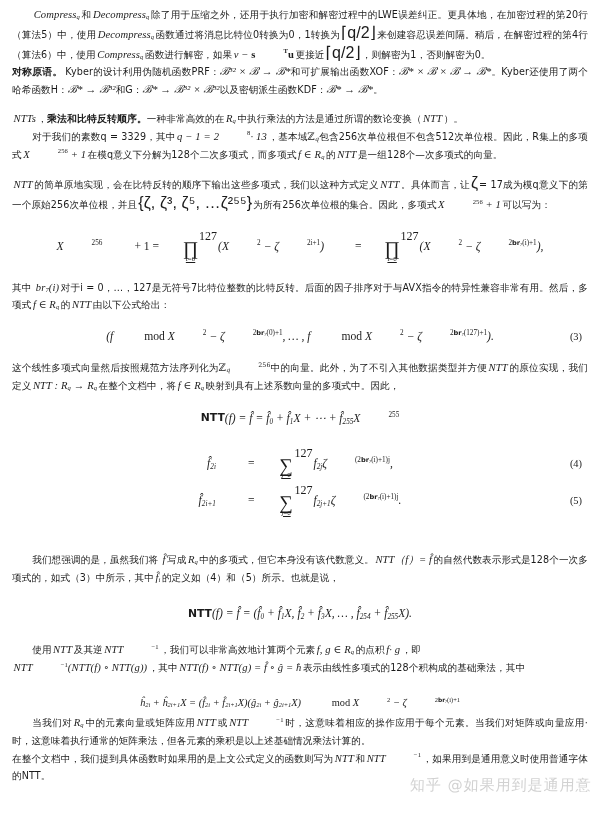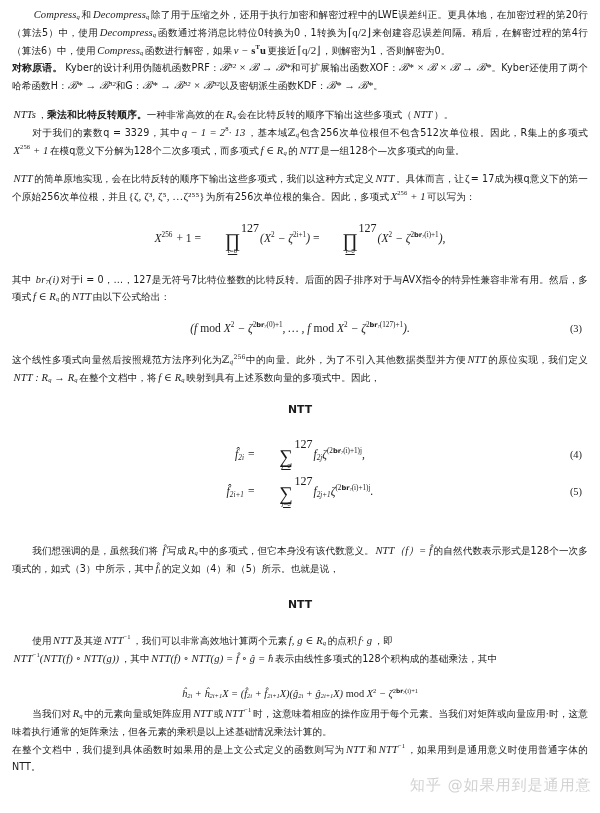--- a/index.html
+++ b/index.html
@@ -40,31 +40,31 @@
 
   
   .mi {
     font-family: "Liberation Serif", "DejaVu Serif", serif;
     font-style: italic;
     font-size: 10.6px;
     padding: 0 1.5px;
     white-space: nowrap;
   }
   .mr {
-    font-family: Liberation Serif, serif;
+    font-family: Liberation Sans, sans-serif;
     font-style: normal;
-    font-size: 11px;
+    font-size: 16px;
     padding: 0 1px;
     white-space: nowrap;
   }
   .cal { font-family: "Liberation Serif", "DejaVu Serif", serif; font-style: italic; font-size: 11px; margin-top: 40px; }
   sub, sup { font-size: 0.62em; font-style: italic; line-height: 0; }
   sup { vertical-align: super; }
   sub { vertical-align: -0.22em; }
-  .upr { font-style: normal; }
+  .upr { font-style: normal; margin-left: 28px; }
   .bb { font-family: "DejaVu Serif", serif; font-style: normal; }
 
   
   .eq-block {
     position: relative;
     text-align: center;
     font-family: "Liberation Serif", "DejaVu Serif", serif;
     font-size: 11.6px;
   }
   .eq-row {
@@ -120,21 +120,21 @@
   </p>
 
   <p class="para">
     <span class="bold-head">对称原语。</span>
     <span class="cjk">Kyber的设计利用伪随机函数PRF：</span><span class="cal">ℬ³² × ℬ → ℬ*</span><span class="cjk">和可扩展输出函数XOF：</span><span class="cal">ℬ* × ℬ × ℬ → ℬ*</span><span class="cjk">。Kyber还使用了两个哈希函数H：</span><span class="cal">ℬ* → ℬ³²</span><span class="cjk">和G：</span><span class="cal">ℬ* → ℬ³² × ℬ³²</span><span class="cjk">以及密钥派生函数KDF：</span><span class="cal">ℬ* → ℬ*</span><span class="cjk">。</span>
   </p>
 
   <div class="gap-m"></div>
 
   <p class="para">
-    <span class="mi">NTTs</span><span class="cjk">，</span><span class="bold-head">乘法和比特反转顺序。</span><span class="cjk">一种非常高效的在</span><span class="mi">R<sub>q</sub></span><span class="cjk">会在比特反转的顺序下输出这些多项式（</span><span class="mi">NTT</span><span class="cjk">）。</span>
+    <span class="mi">NTTs</span><span class="cjk">，</span><span class="bold-head">乘法和比特反转顺序。</span><span class="cjk">一种非常高效的在</span><span class="mi">R<sub>q</sub></span><span class="cjk">中执行乘法的方法是通过所谓的数论变换（</span><span class="mi">NTT</span><span class="cjk">）。</span>
   </p>
 
   <p class="para indent">
     <span class="cjk">对于我们的素数q = 3329，其中</span><span class="mi">q − 1 = 2<sup class="upr">8</sup>· 13</span><span class="cjk">，基本域</span><span class="bb">ℤ<sub>q</sub></span><span class="cjk">包含256次单位根但不包含512次单位根。因此，R集上的多项式</span><span class="mi">X<sup class="upr">256</sup> + 1</span><span class="cjk">在模q意义下分解为128个二次多项式，而多项式</span><span class="mi">f ∈ R<sub>q</sub></span><span class="cjk">的</span><span class="mi">NTT</span><span class="cjk">是一组128个—次多项式的向量。</span>
   </p>
 
   <div class="gap-m"></div>
 
   <p class="para">
     <span class="mi">NTT</span><span class="cjk">的简单原地实现，会在比特反转的顺序下输出这些多项式，我们以这种方式定义</span><span class="mi">NTT</span><span class="cjk">。具体而言，让</span><span class="mr">ζ</span><span class="cjk">= 17成为模q意义下的第一个原始256次单位根，并且</span><span class="mr">{ζ, ζ³, ζ⁵, …ζ²⁵⁵}</span><span class="cjk">为所有256次单位根的集合。因此，多项式</span><span class="mi">X<sup class="upr">256</sup> + 1</span><span class="cjk">可以写为：</span>
@@ -182,20 +182,21 @@
 
   <p class="para">
     <span class="cjk">这个线性多项式向量然后按照规范方法序列化为</span><span class="bb">ℤ<sub>q</sub><sup class="upr">256</sup></span><span class="cjk">中的向量。此外，为了不引入其他数据类型并方便</span><span class="mi">NTT</span><span class="cjk">的原位实现，我们定义</span><span class="mi">NTT : R<sub>q</sub> → R<sub>q</sub></span><span class="cjk">在整个文档中，将</span><span class="mi">f ∈ R<sub>q</sub></span><span class="cjk">映射到具有上述系数向量的多项式中。因此，</span>
   </p>
 
   <div class="gap-l"></div>
 
   <div class="eq-block">
     <div class="eq-row">
       <span class="nttsans">NTT</span>
+      <span class="eq-it">(f) = f̂ = f̂<sub>0</sub> + f̂<sub>1</sub>X + ⋯ + f̂<sub>255</sub>X<sup class="upr">255</sup></span>
     </div>
   </div>
 
   <div class="gap-xl"></div>
 
   <div class="eq-block">
     <div class="eq-row">
       <span class="eq-it">f̂<sub>2i</sub></span>
       <span class="upr" style="padding:0 4px;">=</span>
       <span class="bigop">
@@ -231,20 +232,21 @@
     <span class="cjk">我们想强调的是，虽然我们将</span>
     <span class="mi">f̂</span><span class="cjk">写成</span><span class="mi">R<sub>q</sub></span><span class="cjk">中的多项式，但它本身没有该代数意义。</span><span class="mi">NTT（f）= f̂</span><span class="cjk">的自然代数表示形式是128个一次多项式的，如式（3）中所示，其中</span><span class="mi">f̂<sub>i</sub></span><span class="cjk">的定义如（4）和（5）所示。也就是说，</span>
   </p>
 
   <div class="gap-l"></div>
   <div style="height:5px;"></div>
 
   <div class="eq-block">
     <div class="eq-row">
       <span class="nttsans">NTT</span>
+      <span class="eq-it">(f) = f̂ = (f̂<sub>0</sub> + f̂<sub>1</sub>X, f̂<sub>2</sub> + f̂<sub>3</sub>X, … , f̂<sub>254</sub> + f̂<sub>255</sub>X).</span>
     </div>
   </div>
 
   <div class="gap-l"></div>
   <div style="height:5px;"></div>
 
   <p class="para indent">
     <span class="cjk">使用</span><span class="mi">NTT</span><span class="cjk">及其逆</span><span class="mi">NTT<sup class="upr">−1</sup></span><span class="cjk">，我们可以非常高效地计算两个元素</span><span class="mi">f, g ∈ R<sub>q</sub></span><span class="cjk">的点积</span><span class="mi">f· g</span><span class="cjk">，即</span><br>
     <span class="mi">NTT<sup class="upr">−1</sup>(NTT(f) ∘ NTT(g))</span><span class="cjk">，其中</span><span class="mi">NTT(f) ∘ NTT(g) = f̂ ∘ ĝ = ̂h</span><span class="cjk">表示由线性多项式的128个积构成的基础乘法，其中</span>
   </p>

